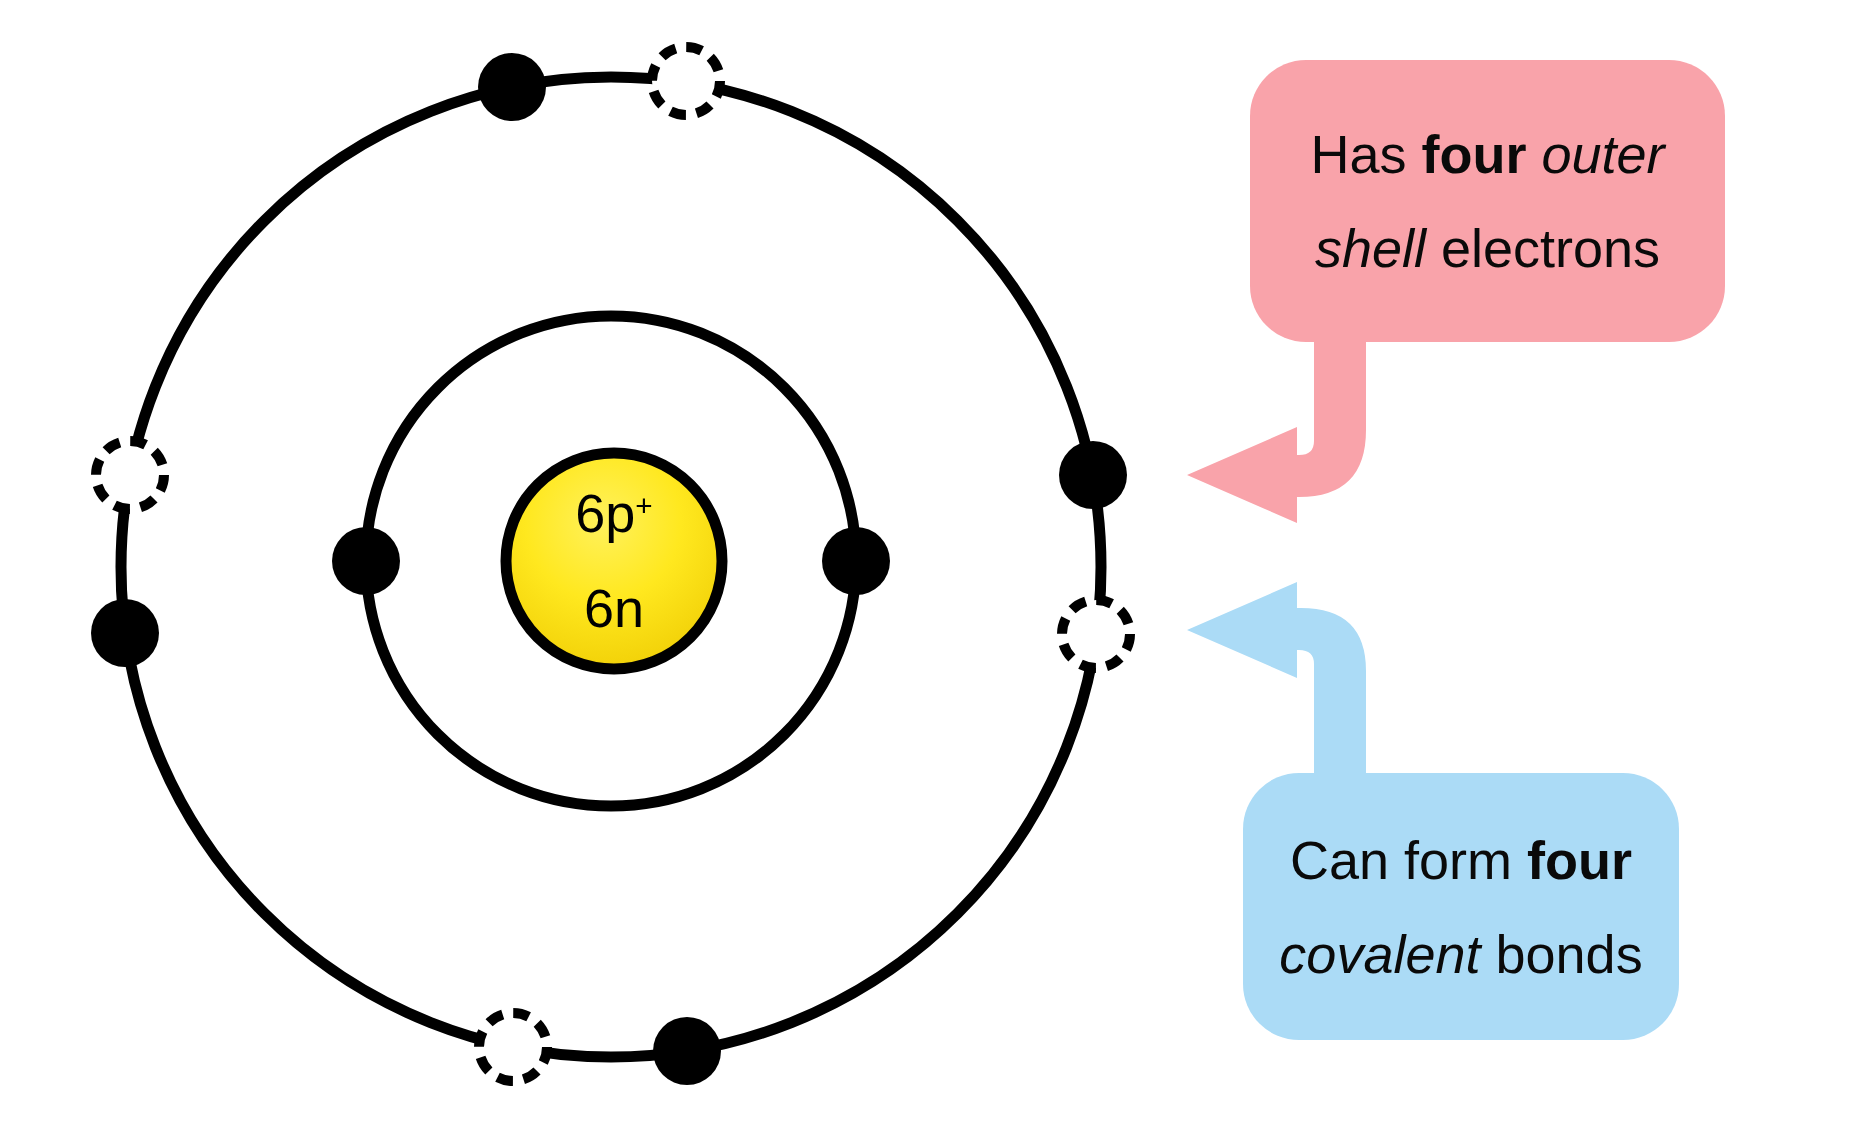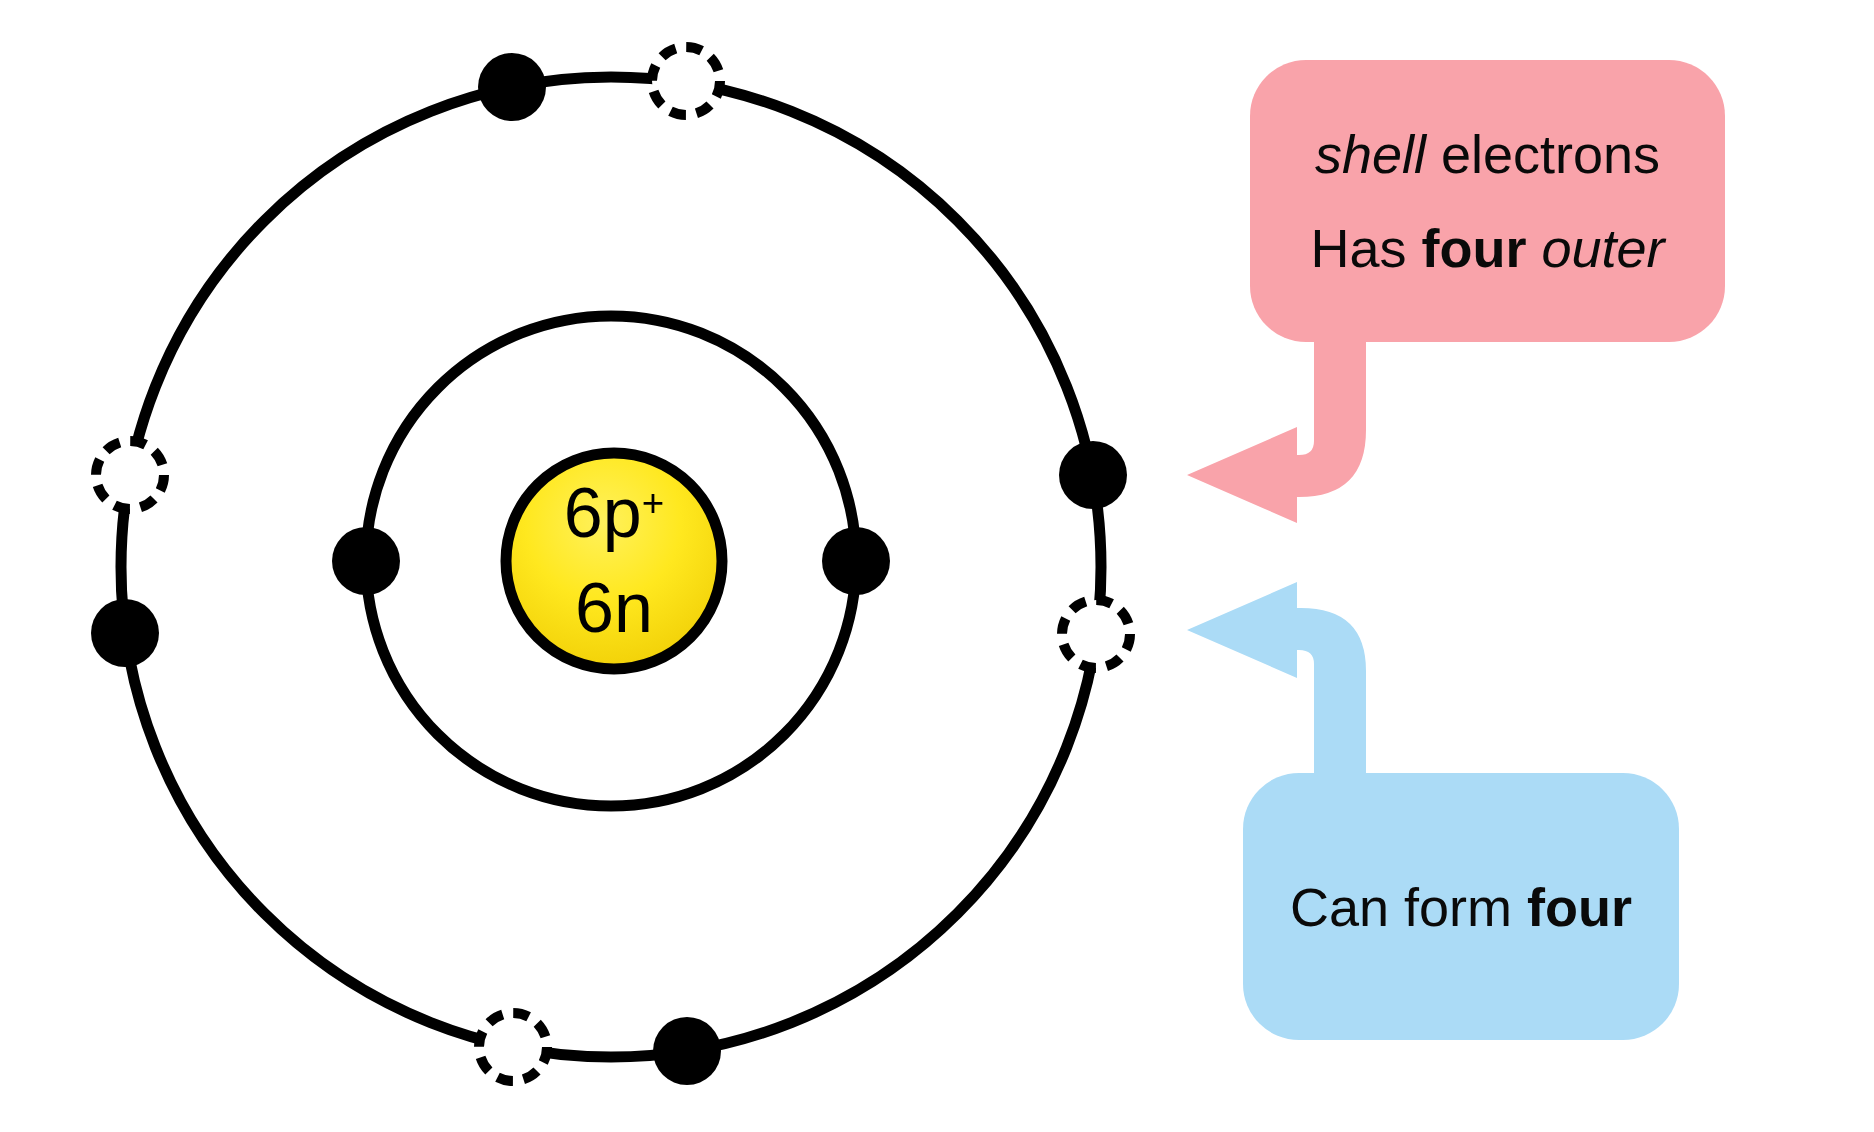--- a/index.html
+++ b/index.html
@@ -4,21 +4,21 @@
 <style>
   html,body{margin:0;padding:0;background:#fff;}
   .canvas{
     position:relative;width:1874px;height:1132px;background:#ffffff;
     font-family:"Liberation Sans",sans-serif;overflow:hidden;
   }
   .atom-svg{position:absolute;left:0;top:0;width:1874px;height:1132px;}
   .nucleus-label{
     position:absolute;left:489px;top:446px;width:250px;height:230px;
     display:flex;flex-direction:column;align-items:center;justify-content:center;
-    color:#000;font-size:70px;line-height:95px;font-weight:400;text-align:center;
+    color:#000;font-size:54px;line-height:95px;font-weight:400;text-align:center;
   }
   .nucleus-label sup{font-size:.55em;vertical-align:.55em;line-height:0;}
   .callout{
     position:absolute;display:flex;flex-direction:column;align-items:center;justify-content:center;
     border-radius:56px;color:#0a0a0a;font-size:54px;text-align:center;
   }
   .callout-pink{left:1250px;top:60px;width:475px;height:282px;}
   .callout-blue{left:1243px;top:773px;width:436px;height:267px;}
   .cl{line-height:94px;white-space:nowrap;}
   .b{font-weight:700;}
@@ -60,21 +60,22 @@
 
     <path d="M 1366 788 V 671 Q 1366 608 1301 608 H 1297 V 582 L 1187 630 L 1297 678 V 650 H 1299 Q 1314 650 1314 664 V 788 Z" fill="#abdbf6"></path>
   </svg>
 
   <div class="nucleus-label">
     <div><span>6p</span><sup>+</sup></div>
     <div>6n</div>
   </div>
 
   <div class="callout callout-pink" style="background-color: rgb(249, 163, 170);">
+    <div class="cl"><span>Has </span><span class="b">four</span><span class="i"> outer</span></div>
     <div class="cl"><span class="i">shell</span><span> electrons</span></div>
-    <div class="cl"><span>Has </span><span class="b">four</span><span class="i"> outer</span></div>
   </div>
 
   <div class="callout callout-blue" style="background-color: rgb(171, 219, 246);">
     <div class="cl"><span>Can form </span><span class="b">four</span></div>
+    <div class="cl"><span class="i">covalent</span><span> bonds</span></div>
   </div>
 
 </div>
 
 </body></html>

